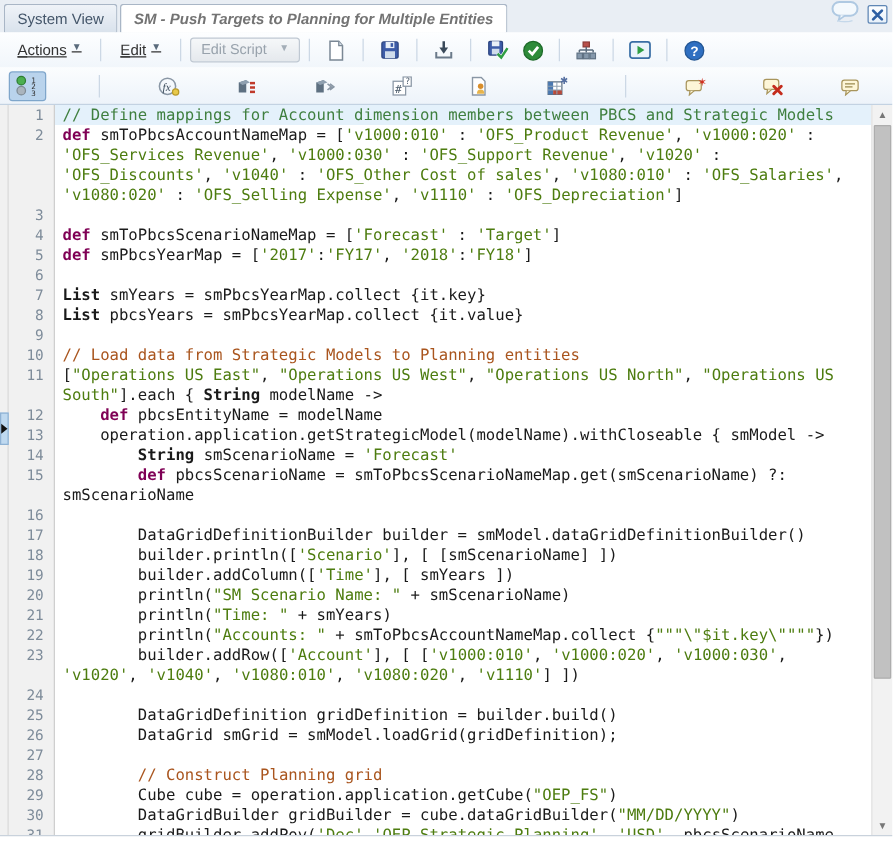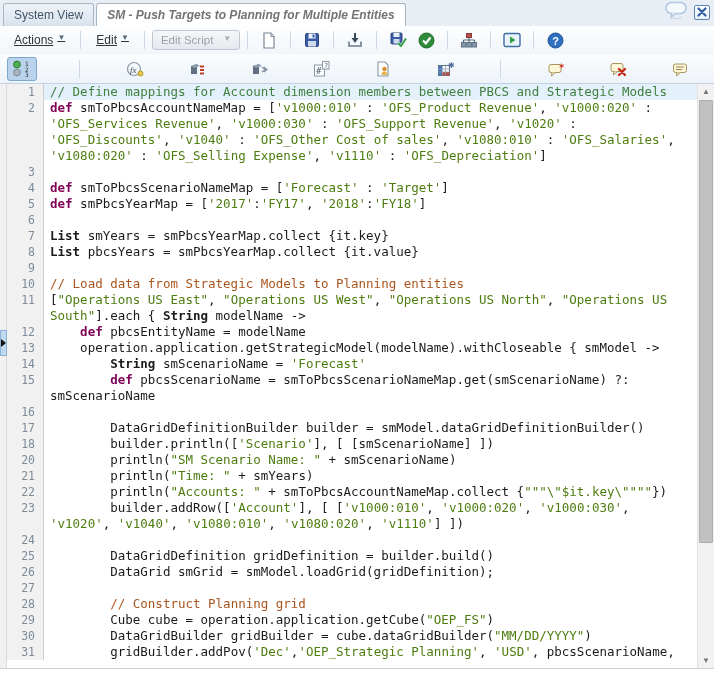--- a/index.html
+++ b/index.html
@@ -413,20 +413,24 @@
         </div>
         <div class="row">
           <div class="ln">17</div>
           <div class="code"><span class="p">        DataGridDefinitionBuilder builder = smModel.dataGridDefinitionBuilder()</span></div>
         </div>
         <div class="row">
           <div class="ln">18</div>
           <div class="code"><span class="p">        builder.println([</span><span class="s">'Scenario'</span><span class="p">], [ [smScenarioName] ])</span></div>
         </div>
         <div class="row">
+          <div class="ln">19</div>
+          <div class="code"><span class="p">        builder.addColumn([</span><span class="s">'Time'</span><span class="p">], [ smYears ])</span></div>
+        </div>
+        <div class="row">
           <div class="ln">20</div>
           <div class="code"><span class="p">        println(</span><span class="s">"SM Scenario Name: "</span><span class="p"> + smScenarioName)</span></div>
         </div>
         <div class="row">
           <div class="ln">21</div>
           <div class="code"><span class="p">        println(</span><span class="s">"Time: "</span><span class="p"> + smYears)</span></div>
         </div>
         <div class="row">
           <div class="ln">22</div>
           <div class="code"><span class="p">        println(</span><span class="s">"Accounts: "</span><span class="p"> + smToPbcsAccountNameMap.collect {</span><span class="s">"""\"$it.key\""""</span><span class="p">})</span></div>

